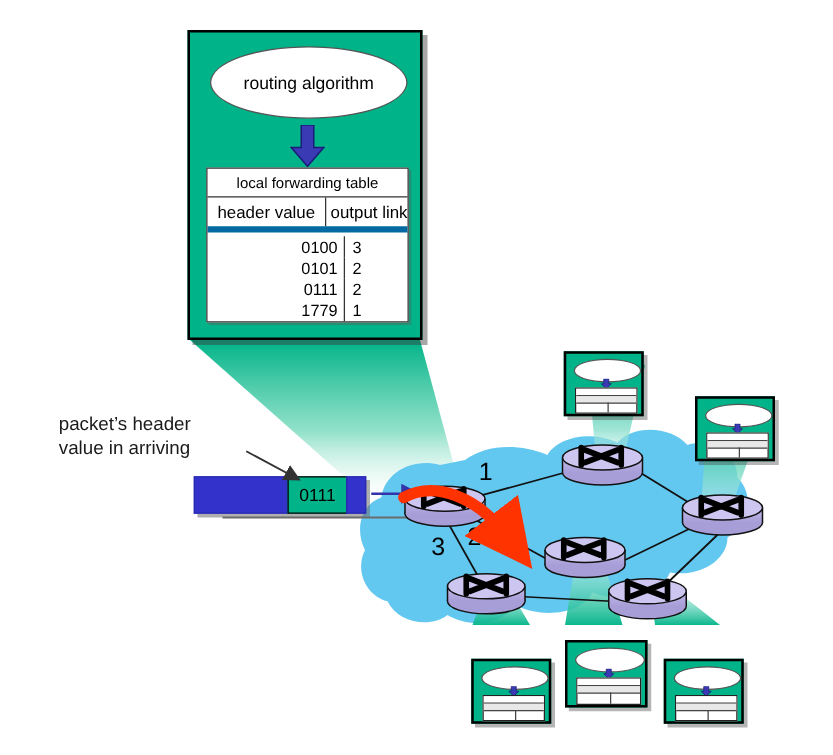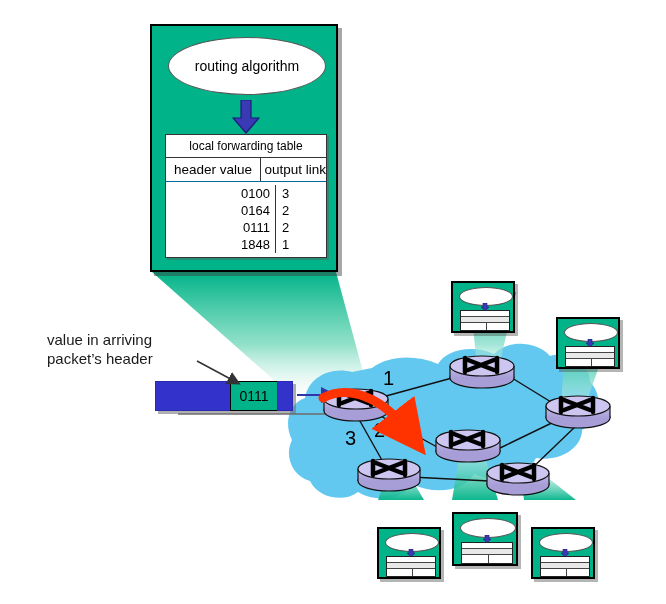--- a/index.html
+++ b/index.html
@@ -18,21 +18,21 @@
   .ellipse{position:absolute;left:16px;top:11px;width:156px;height:56px;
            background:#ffffff;border:1px solid #555;border-radius:50%;
            display:flex;align-items:center;justify-content:center;}
   .ellipse span{font-size:14px;line-height:1;}
   .bigarrow{position:absolute;left:80px;top:74px;width:28px;height:34px;}
   .ftable{position:absolute;left:13px;top:108px;width:162px;height:124px;
           background:#ffffff;border:1px solid #333;box-sizing:border-box;
           box-shadow:2px 2px 0 rgba(90,90,90,.4);}
   .ft-title{height:22px;line-height:22px;text-align:center;font-size:12px;
             border-bottom:1px solid #333;}
-  .ft-head{display:flex;height:23px;border-bottom:1px solid #0369a1;}
+  .ft-head{display:flex;height:23px;border-bottom:5px solid #0369a1;}
   .ft-head div{font-size:13.5px;line-height:23px;}
   .ft-hv{width:94px;text-align:center;border-right:1px solid #333;}
   .ft-ol{flex:1;text-align:right;}
   .ft-body{padding-top:3px;padding-left:16px;}
   .ft-row{display:flex;height:17px;}
   .ft-hdrval{width:94px;text-align:right;padding-right:5px;font-size:13px;
              line-height:17px;box-sizing:border-box;border-right:1px solid #333;}
   .ft-link{flex:1;text-align:left;padding-left:6px;font-size:13px;line-height:17px;}
 
   
@@ -140,38 +140,38 @@
         <div class="ft-head">
           <div class="ft-hv">header value</div>
           <div class="ft-ol">output link</div>
         </div>
         <div class="ft-body">
           <div class="ft-row">
             <div class="ft-hdrval">0100</div>
             <div class="ft-link">3</div>
           </div>
           <div class="ft-row">
-            <div class="ft-hdrval">0164</div>
+            <div class="ft-hdrval">0101</div>
             <div class="ft-link">2</div>
           </div>
           <div class="ft-row">
             <div class="ft-hdrval">0111</div>
             <div class="ft-link">2</div>
           </div>
           <div class="ft-row">
-            <div class="ft-hdrval">1848</div>
+            <div class="ft-hdrval">1779</div>
             <div class="ft-link">1</div>
           </div>
         </div>
       </div>
     </div>
 
     <div class="caption">
+      <div>packet’s header</div>
       <div>value in arriving</div>
-      <div>packet’s header</div>
     </div>
 
     <div class="packet">
       <div class="pk-blue"></div>
       <div class="pk-hdr">
         <span>0111</span>
       </div>
       <div class="pk-tail"></div>
     </div>
 

